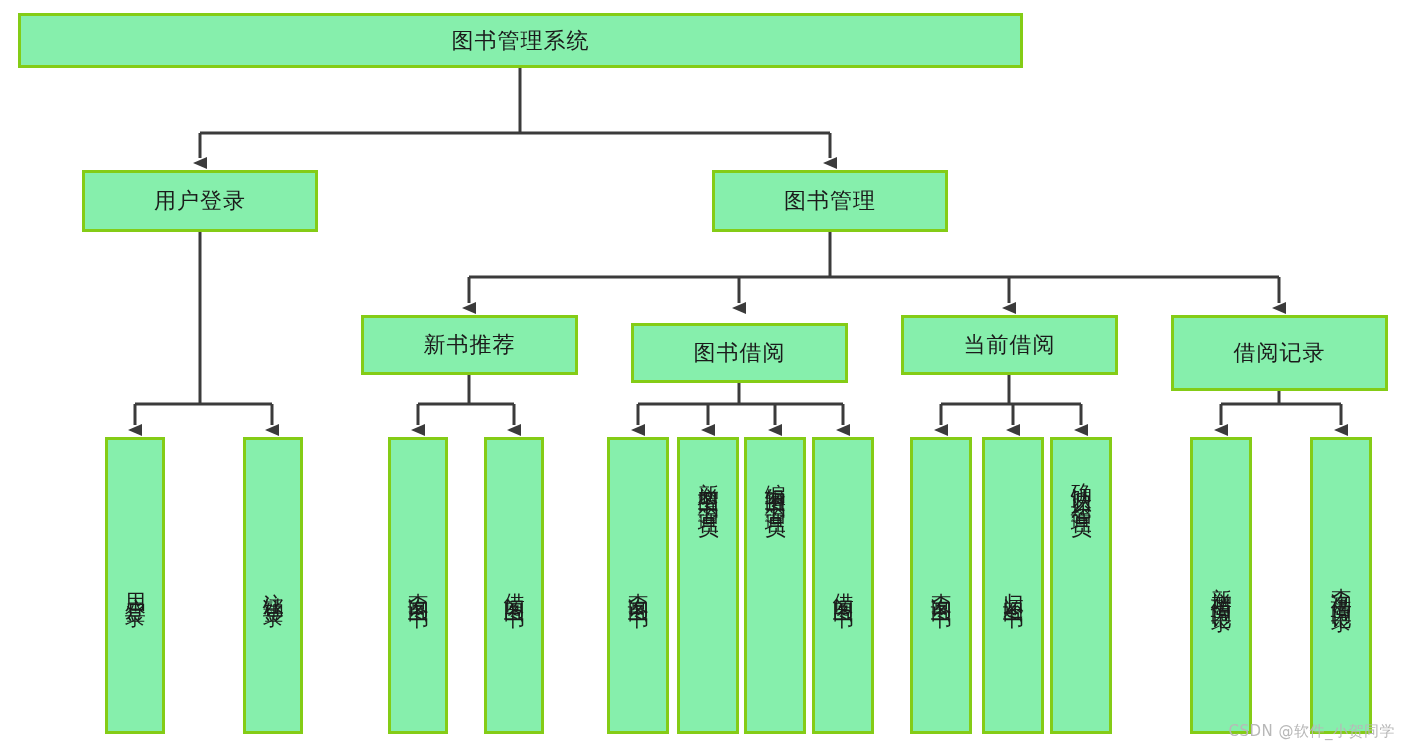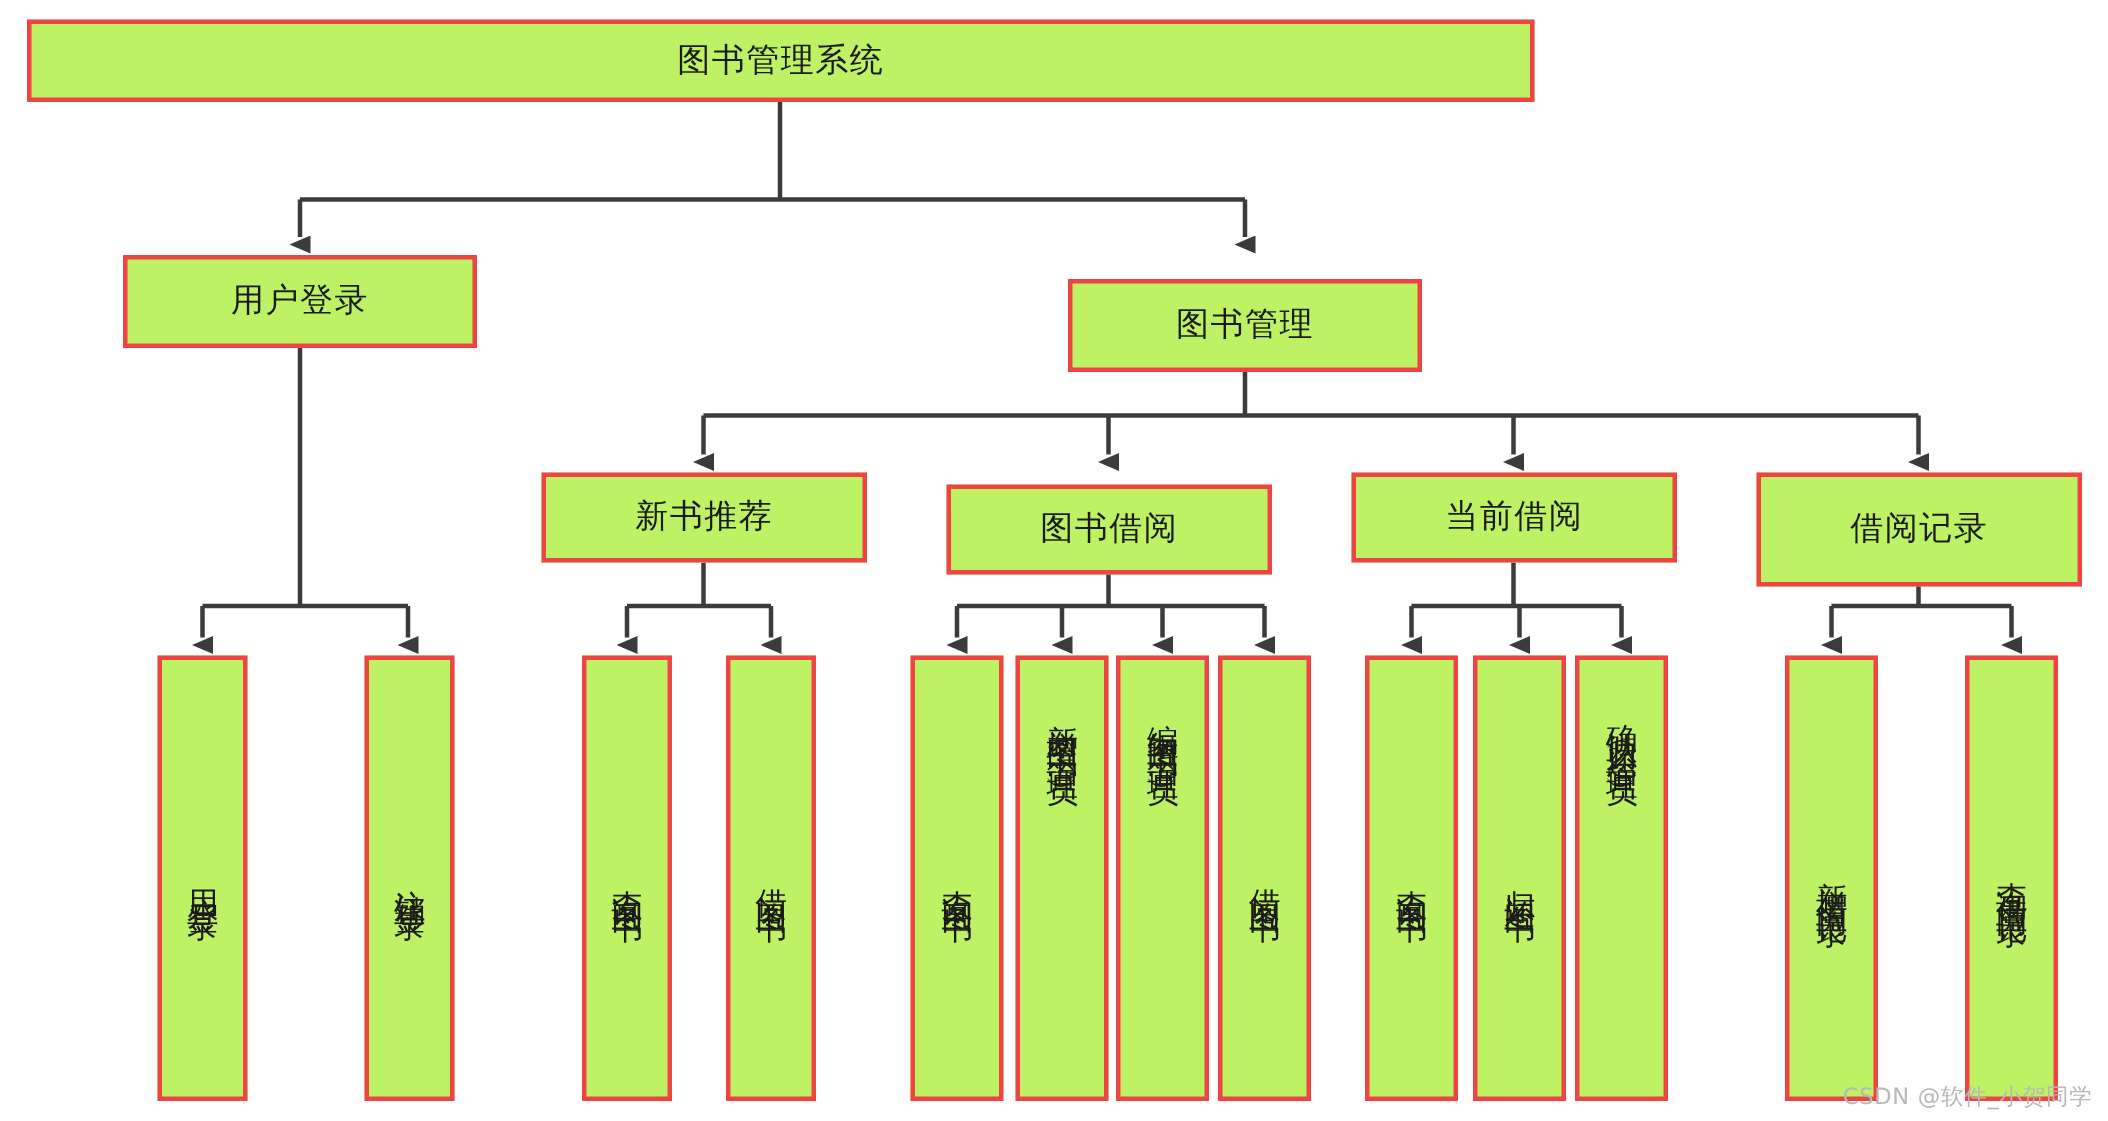--- a/index.html
+++ b/index.html
@@ -1,18 +1,18 @@
 <!DOCTYPE html>
 <html><head>
 <meta charset="utf-8">
 <style>
   html,body{margin:0;padding:0;background:#ffffff;}
   body{font-family:"DejaVu Sans","Liberation Sans",sans-serif;}
   #canvas{position:relative;width:1405px;height:747px;background:#ffffff;overflow:hidden;}
-  .node{position:absolute;box-sizing:border-box;background:#bef264;border:3px solid #ef4444;display:flex;align-items:center;justify-content:center;}
+  .node{position:absolute;box-sizing:border-box;background:#86efac;border:3px solid #84cc16;display:flex;align-items:center;justify-content:center;}
   .node.lvl0{border-width:3px;}
   .node-label{color:#1b1b1b;font-size:22px;line-height:1.25;white-space:nowrap;letter-spacing:1px;}
   .node.vert{align-items:flex-start;padding-top:26px;}
   .node.vert .node-label{writing-mode:vertical-rl;text-orientation:upright;white-space:normal;letter-spacing:5px;font-size:21px;}
   .node.vert.mid{align-items:center;padding-top:0;}
   svg.edges{position:absolute;left:0;top:0;width:1405px;height:747px;pointer-events:none;}
   .watermark{position:absolute;right:10px;bottom:6px;font-size:15px;color:#b8b8b8;letter-spacing:0.5px;white-space:nowrap;}
 </style>
 </head>
 <body>
@@ -69,25 +69,25 @@
     </g>
   </svg>
 
   <div class="node lvl0" style="left:18px;top:13px;width:1005px;height:55px;">
     <span class="node-label">图书管理系统</span>
   </div>
 
   <div class="node" style="left:82px;top:170px;width:236px;height:62px;">
     <span class="node-label">用户登录</span>
   </div>
-  <div class="node" style="left:712px;top:170px;width:236px;height:62px;margin-top:16px;">
+  <div class="node" style="left:712px;top:170px;width:236px;height:62px;">
     <span class="node-label">图书管理</span>
   </div>
 
-  <div class="node" style="left:361px;top:315px;width:217px;height:60px;">
+  <div class="node" style="left:361px;top:315px;width:217px;height:60px;font-family:Liberation Serif, serif;">
     <span class="node-label">新书推荐</span>
   </div>
   <div class="node" style="left:631px;top:323px;width:217px;height:60px;">
     <span class="node-label">图书借阅</span>
   </div>
   <div class="node" style="left:901px;top:315px;width:217px;height:60px;">
     <span class="node-label">当前借阅</span>
   </div>
   <div class="node" style="left:1171px;top:315px;width:217px;height:76px;">
     <span class="node-label">借阅记录</span>

